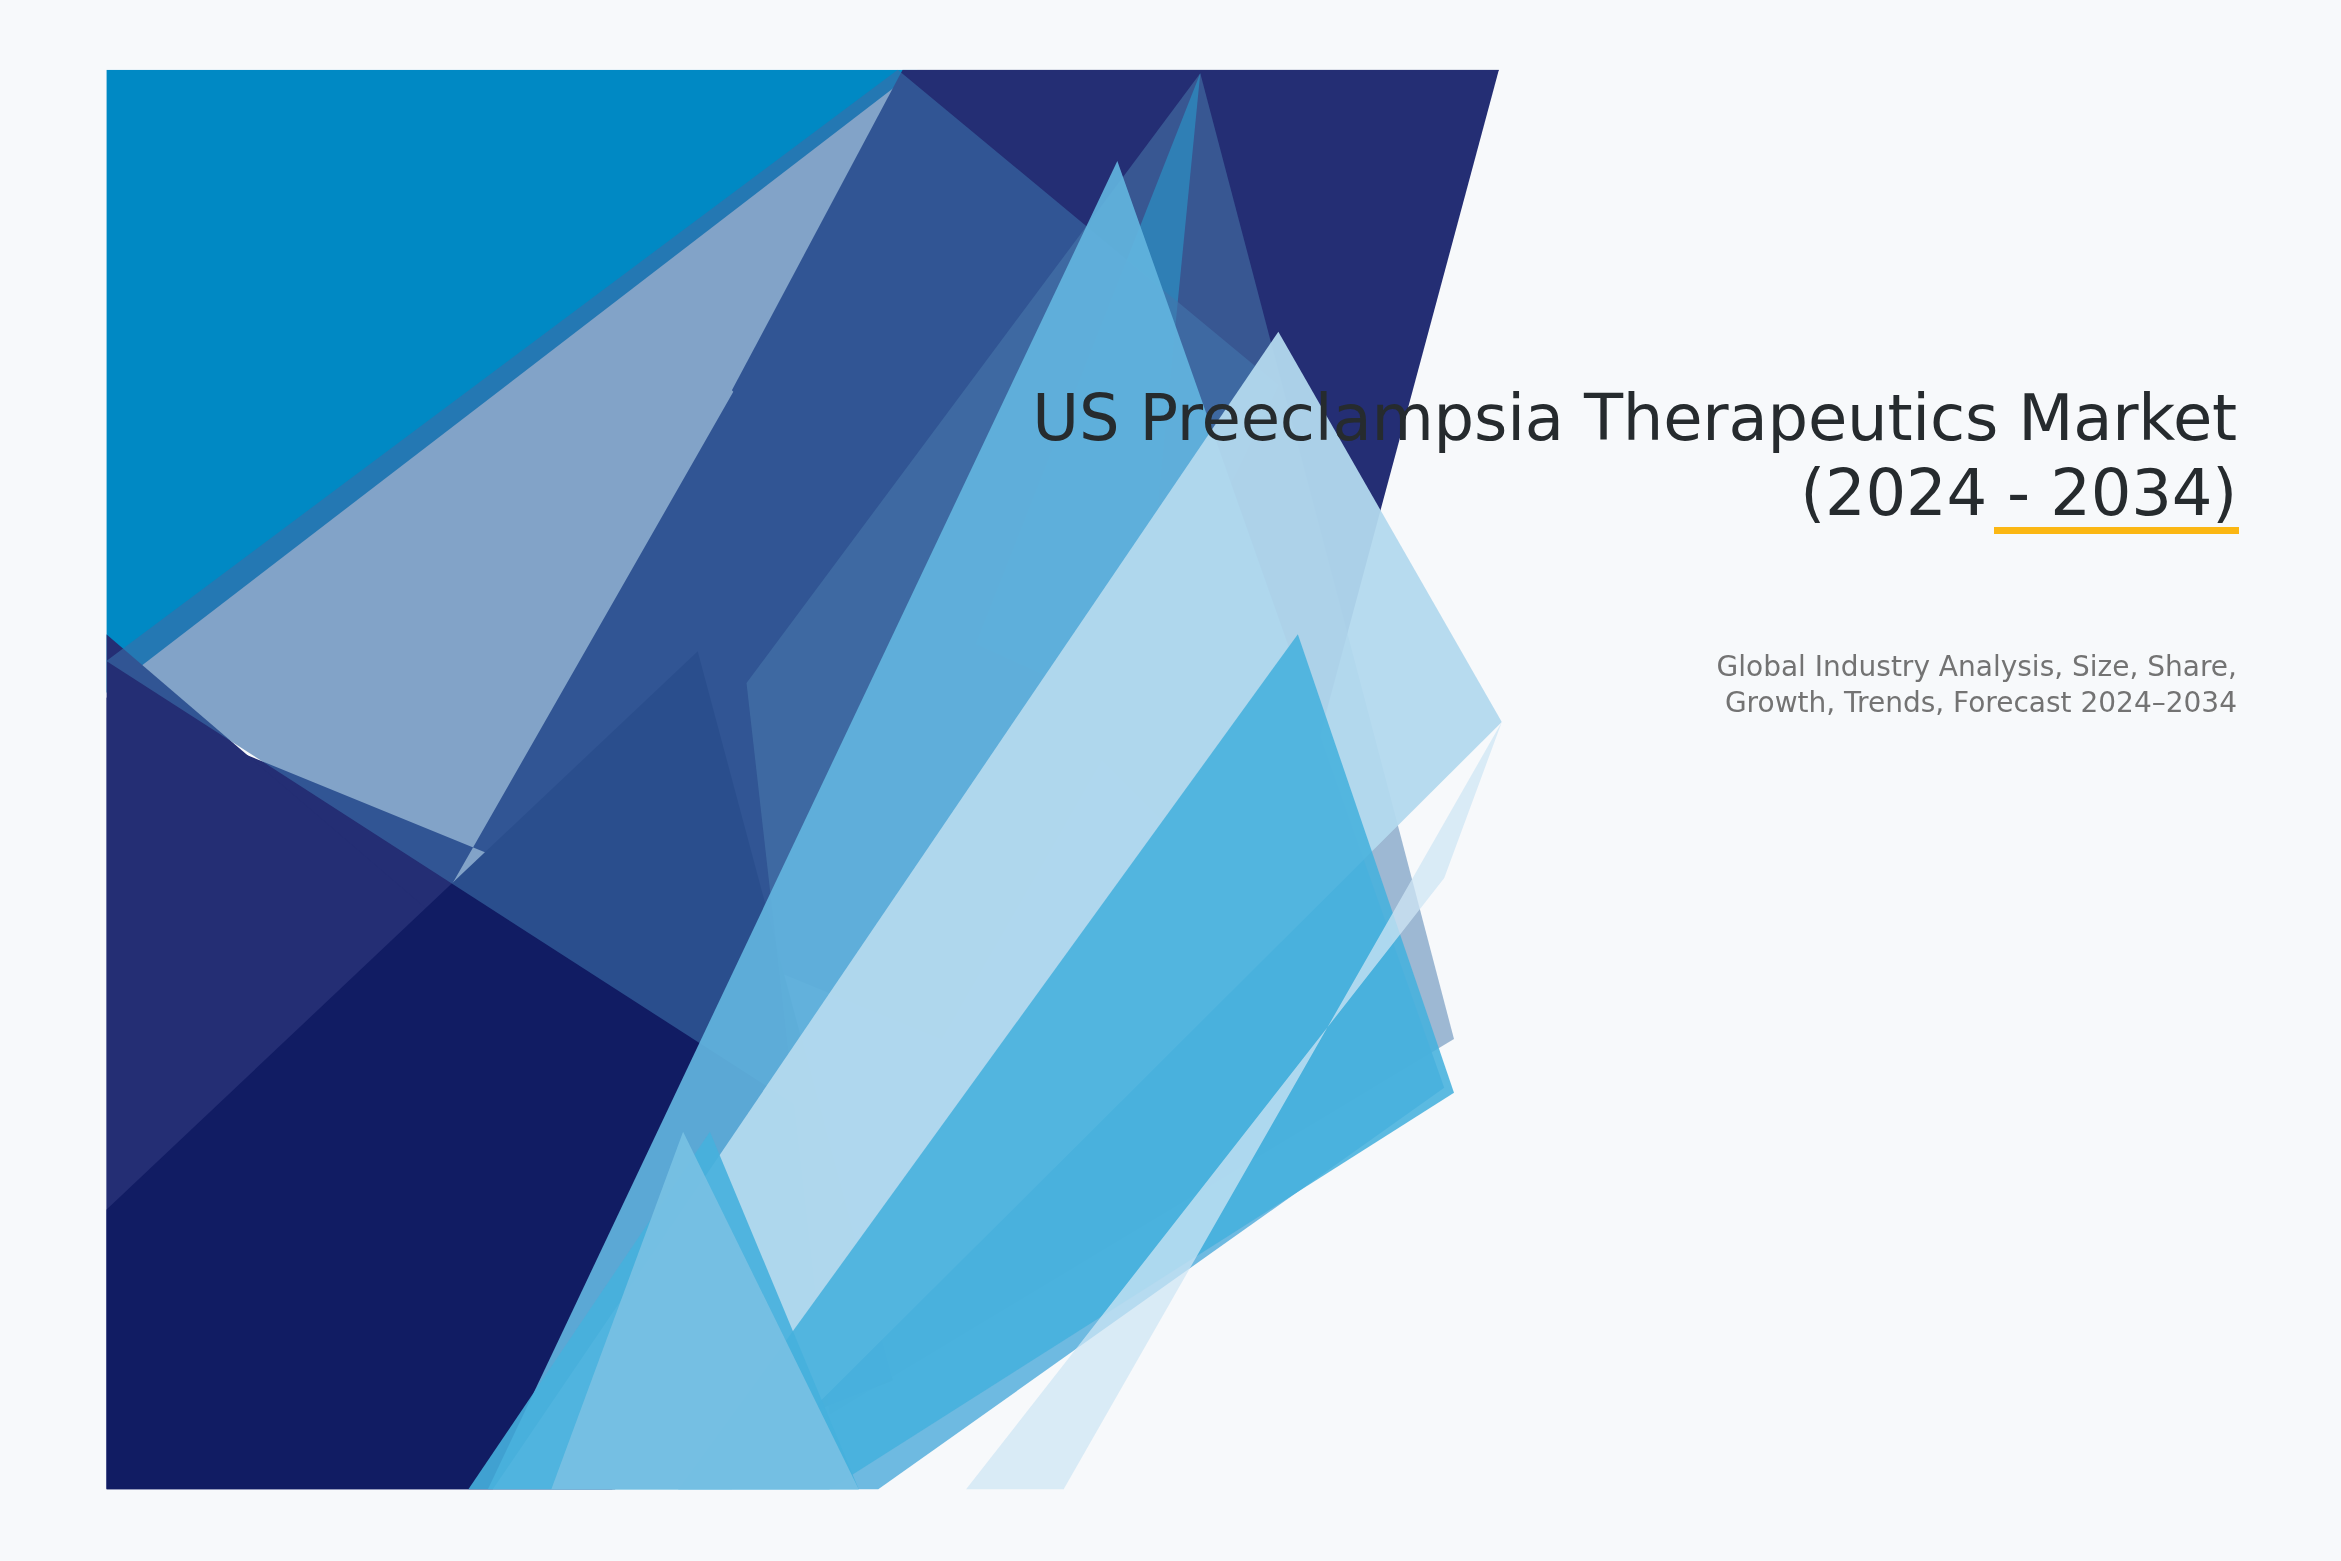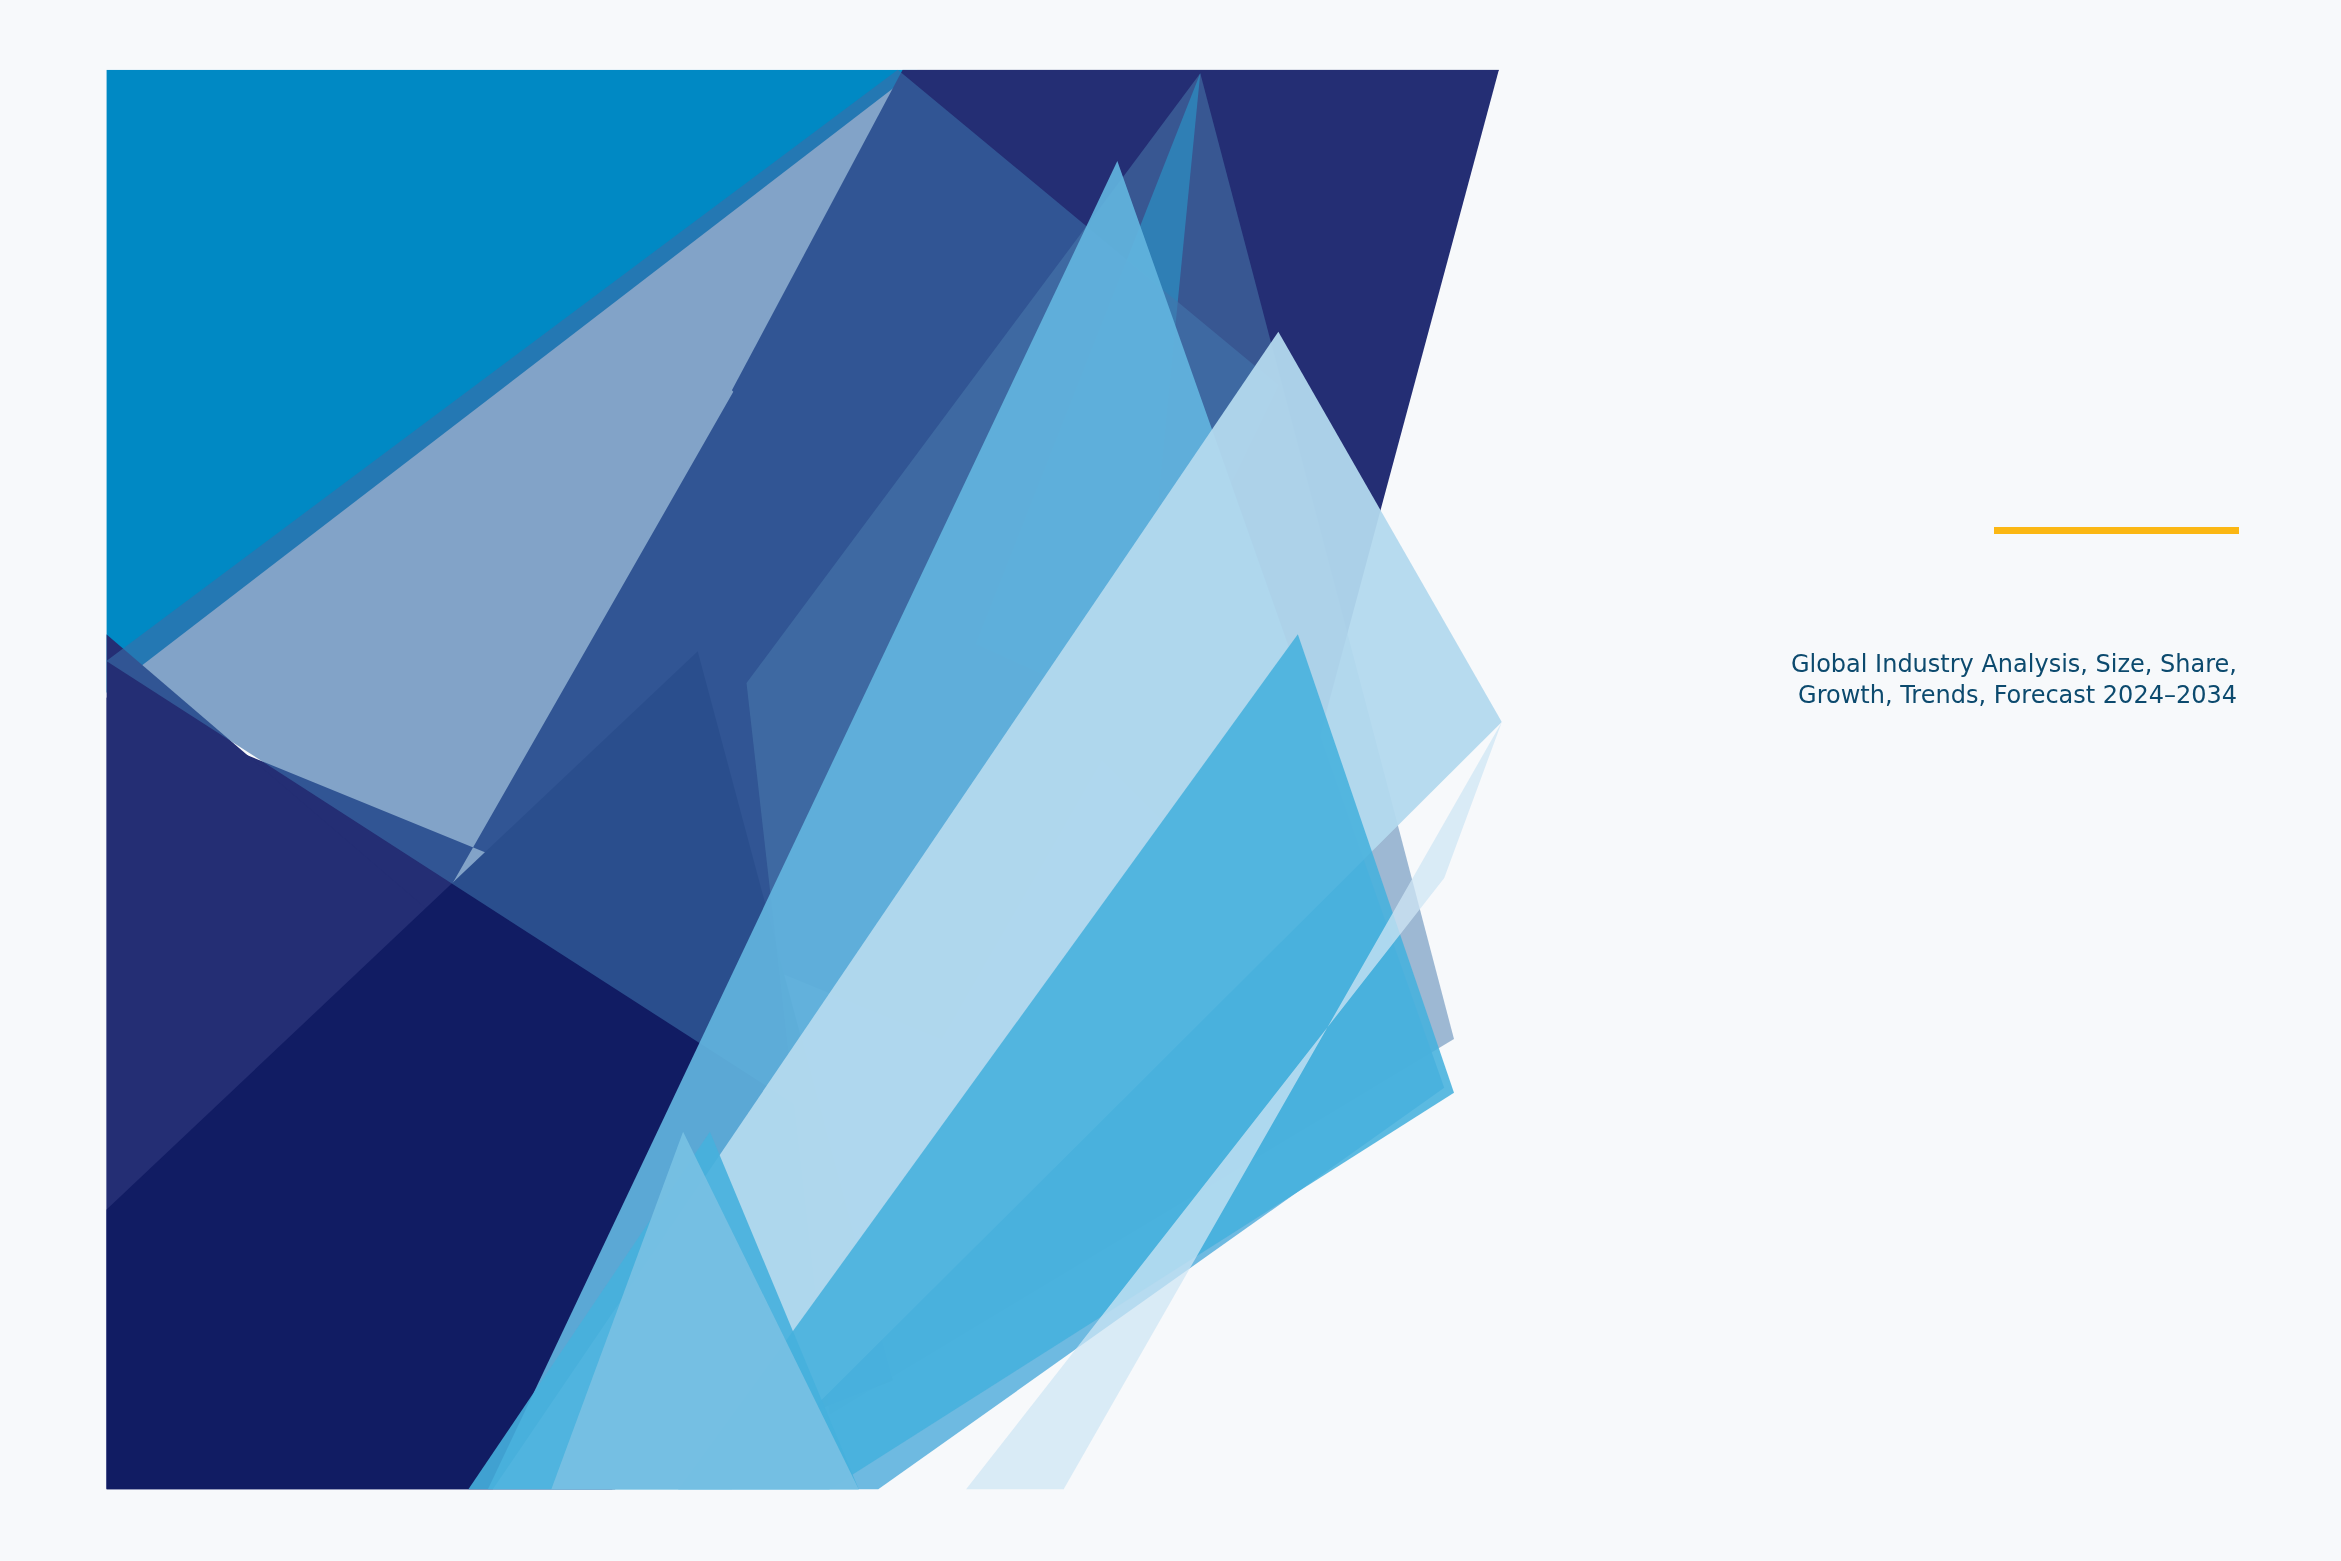--- a/index.html
+++ b/index.html
@@ -57,24 +57,24 @@
   #subtitle-block {
     position: absolute;
     right: 105px;
     top: 649px;
     width: 781px;
     text-align: right;
     z-index: 5;
   }
   #report-subtitle {
     margin: 0;
-    font-size: 24px;
+    font-size: 28px;
     font-weight: 400;
     line-height: 1.30;
-    color: #0c4a6e;
+    color: #737373;
     white-space: pre-line;
   }
 </style>
 </head>
 <body>
 
 <div id="page">
 
   <svg id="cover-art" viewBox="0 0 4800 3200" preserveAspectRatio="none">
 
@@ -113,20 +113,24 @@
 
       <polygon points="1455,2320 1760,3053 960,3053" fill="#46b0dd" fill-opacity="0.9"></polygon>
 
       <polygon points="1400,2320 1760,3053 1130,3053" fill="#77c0e3" fill-opacity="0.95"></polygon>
 
       <polygon points="2960,1800 3078,1480 2180,3053 1980,3053" fill="#cfe6f4" fill-opacity="0.75"></polygon>
 
     </g>
   </svg>
 
+  <div id="title-block">
+    <h1 id="report-title">US Preeclampsia Therapeutics Market
+(2024 - 2034)</h1>
+  </div>
 
   <div id="accent-bar"></div>
 
   <div id="subtitle-block">
     <p id="report-subtitle">Global Industry Analysis, Size, Share,
 Growth, Trends, Forecast 2024–2034</p>
   </div>
 
 </div>
 

